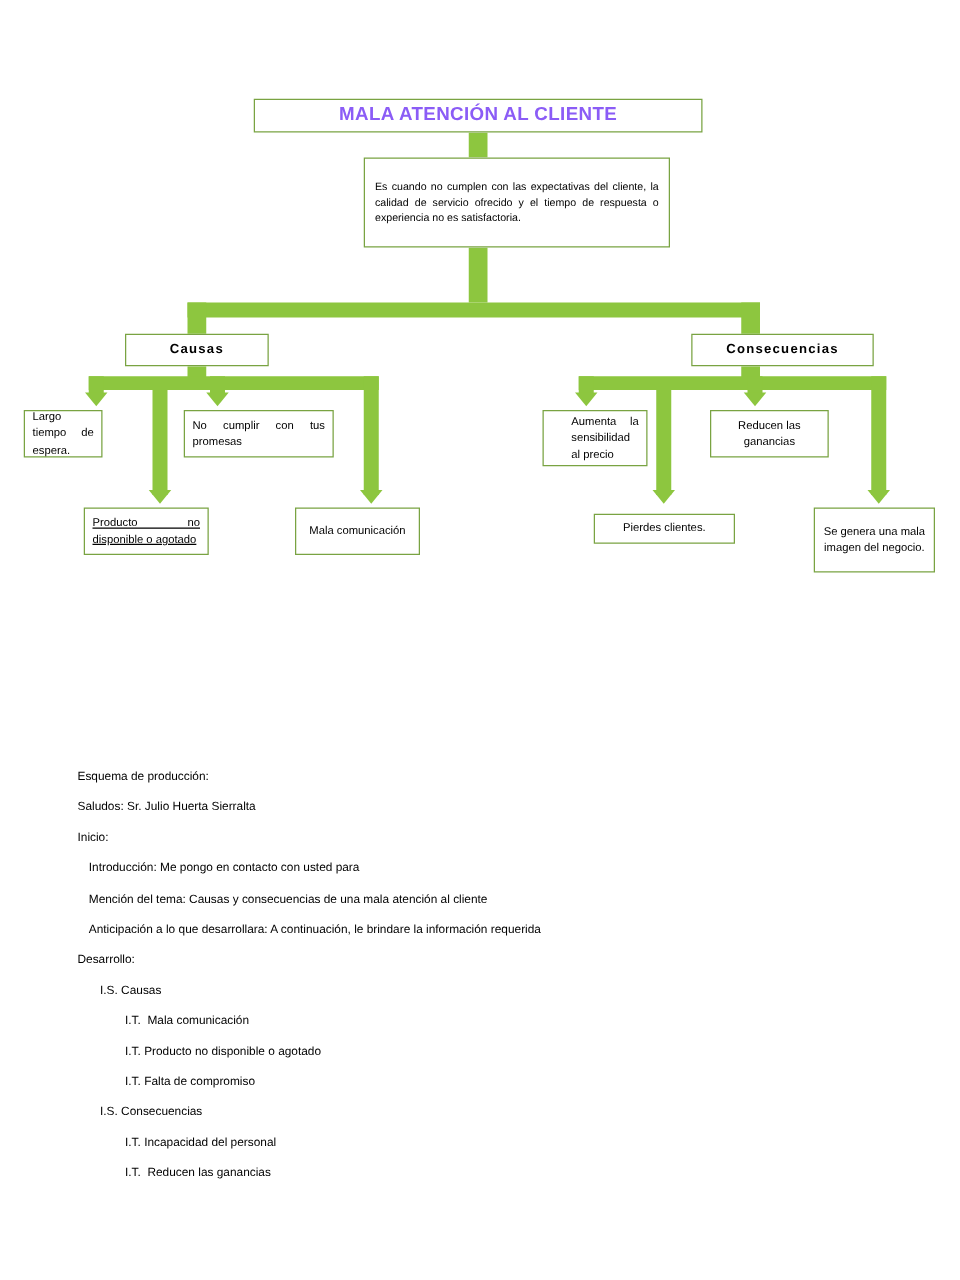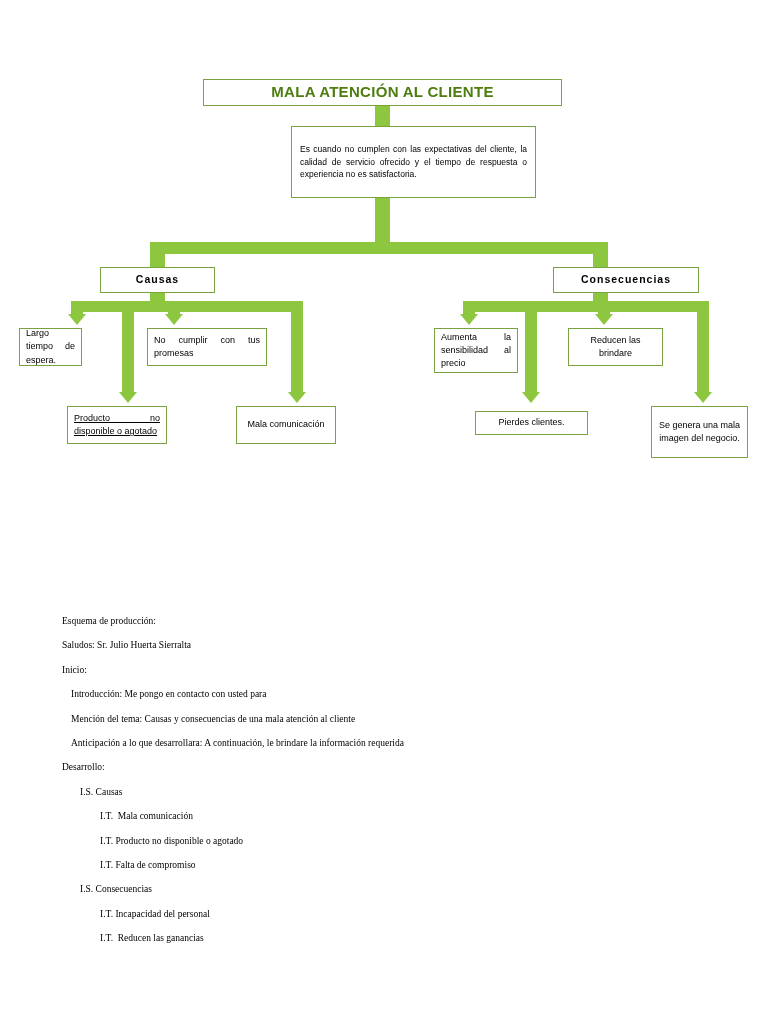--- a/index.html
+++ b/index.html
@@ -29,21 +29,21 @@
     display: flex;
     align-items: center;
     z-index: 5;
   }
   .node .txt {
     width: 100%;
     padding: 0 6px;
     line-height: 1.25;
   }
   .title-node .txt {
-    color: #4d7c0f;
+    color: #8b5cf6;
     font-weight: bold;
     font-size: 15px;
     text-align: center;
     letter-spacing: 0.3px;
   }
   .desc-node .txt {
     font-size: 8.5px;
     text-align: justify;
     text-align-last: left;
     line-height: 1.5;
@@ -85,21 +85,20 @@
     position: absolute;
     left: 62px;
     top: 616px;
     width: 660px;
     font-size: 9.5px;
   }
   .line {
     margin-bottom: 13px;
     white-space: pre;
     line-height: 1.2;
-    font-family: Liberation Serif, serif;
   }
   .ind0 { padding-left: 0px; }
   .ind1 { padding-left: 9px; }
   .ind2 { padding-left: 18px; }
   .ind3 { padding-left: 38px; }
 </style>
 </head>
 <body>
 
 <div id="page">
@@ -165,25 +164,25 @@
 
     <div class="bar" style="left:598px; top:301px; width:12px; height:16px;"></div>
     <div class="arrow" style="left:595px; top:314px;"></div>
 
     <div class="bar" style="left:525px; top:312px; width:12px; height:84px;"></div>
     <div class="arrow" style="left:522px; top:392px;"></div>
 
     <div class="bar" style="left:697px; top:301px; width:12px; height:95px;"></div>
     <div class="arrow" style="left:694px; top:392px;"></div>
 
-    <div class="node leaf-node" style="left:434px; top:328px; width:84px; height:45px;">
+    <div class="node leaf-node" style="left:434px; top:328px; width:84px; height:45px;padding-left:16px;">
       <span class="txt">Aumenta la sensibilidad al precio</span>
     </div>
     <div class="node leaf-node center" style="left:568px; top:328px; width:95px; height:38px;">
-      <span class="txt">Reducen las brindare</span>
+      <span class="txt">Reducen las ganancias</span>
     </div>
     <div class="node leaf-node center" style="left:475px; top:411px; width:113px; height:24px;">
       <span class="txt">Pierdes clientes.</span>
     </div>
     <div class="node leaf-node center" style="left:651px; top:406px; width:97px; height:52px;justify-content:flex-end;">
       <span class="txt">Se genera una mala imagen del negocio.</span>
     </div>
   </div>
 
   <div id="textblock">

